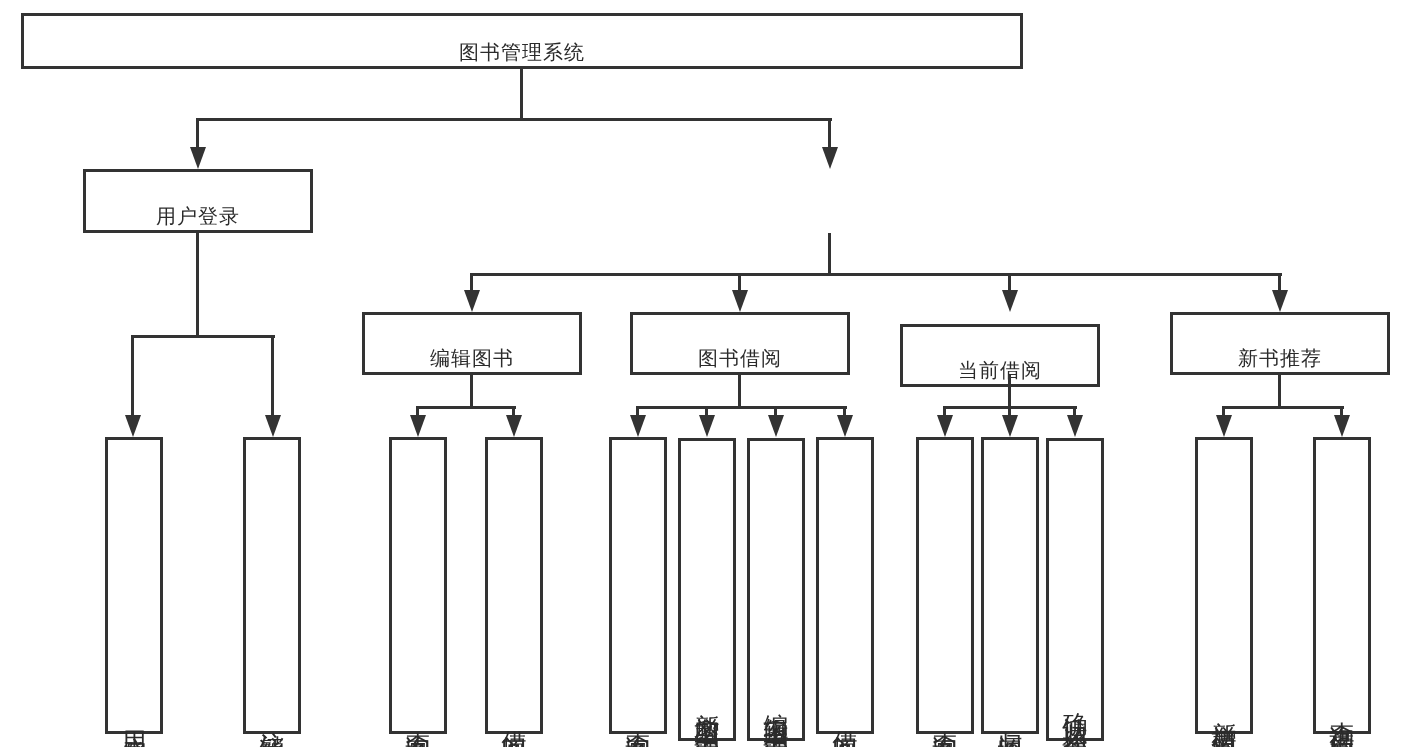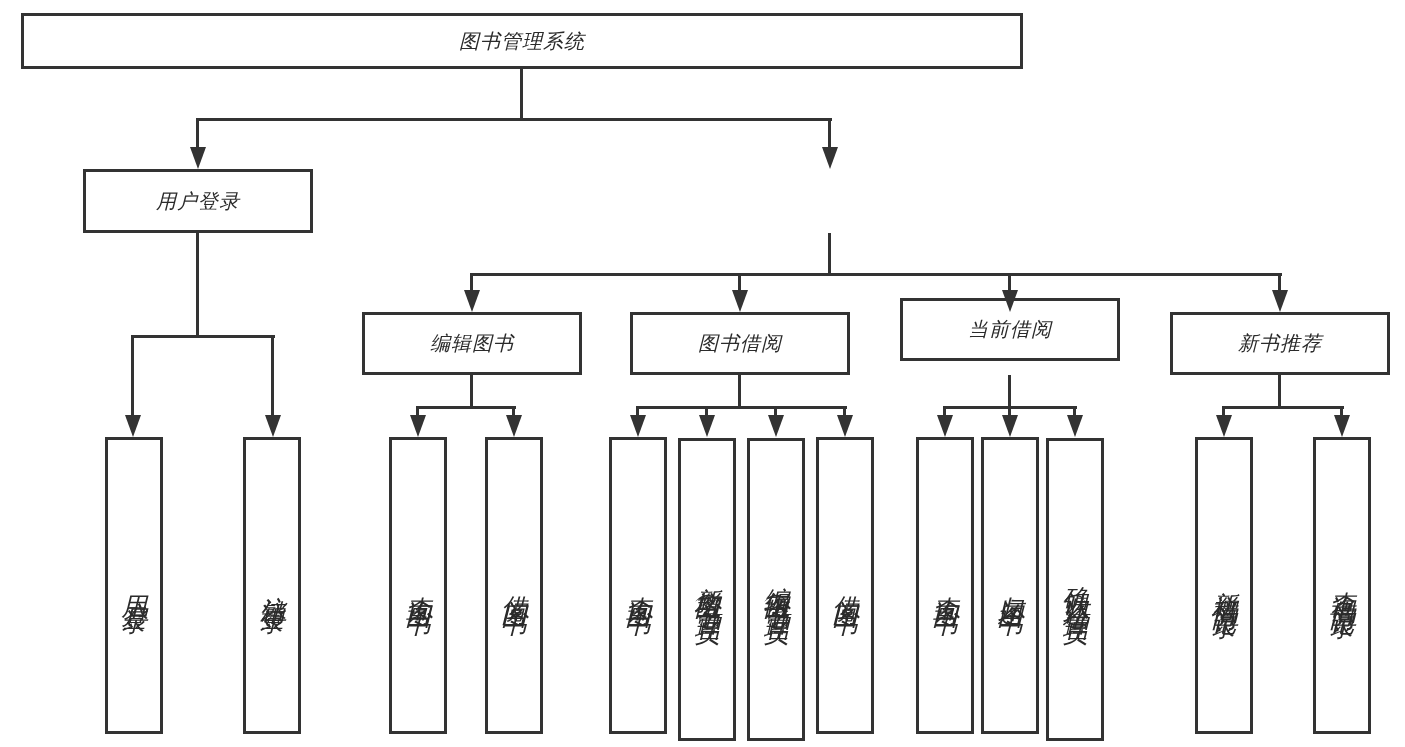--- a/index.html
+++ b/index.html
@@ -9,21 +9,21 @@
     --wm:#9c9c9c;
   }
   html,body{margin:0;padding:0;background:var(--bg);}
   #canvas{
     position:relative;width:1405px;height:747px;background:var(--bg);
     font-family:"Liberation Sans","DejaVu Sans",sans-serif;color:var(--text);
     overflow:hidden;
   }
   .box{
     position:absolute;box-sizing:border-box;border:3px solid var(--line);
-    background:var(--bg);display:flex;align-items:center;justify-content:center;font-style:italic;
+    background:var(--bg);display:flex;align-items:flex-end;justify-content:center;
   }
   .hlabel{font-size:20px;letter-spacing:1px;color:var(--text);white-space:nowrap;}
   .vlabel{
     writing-mode:vertical-rl;text-orientation:mixed;
     font-size:25px;letter-spacing:5px;color:var(--text);line-height:1;
   }
   .vl{position:absolute;width:3px;background:var(--line);}
   .hl{position:absolute;height:3px;background:var(--line);}
   .arrow{
     position:absolute;width:0;height:0;
@@ -47,21 +47,21 @@
   <div class="box" style="left:83px;top:169px;width:230px;height:64px;">
     <span class="hlabel">用户登录</span>
   </div>
 
   <div class="box" style="left:362px;top:312px;width:220px;height:63px;">
     <span class="hlabel">编辑图书</span>
   </div>
   <div class="box" style="left:630px;top:312px;width:220px;height:63px;">
     <span class="hlabel">图书借阅</span>
   </div>
-  <div class="box" style="left:900px;top:298px;width:220px;height:63px;">
+  <div class="box" style="left:900px;top:324px;width:200px;height:63px;">
     <span class="hlabel">当前借阅</span>
   </div>
   <div class="box" style="left:1170px;top:312px;width:220px;height:63px;">
     <span class="hlabel">新书推荐</span>
   </div>
 
   <div class="box" style="left:105px;top:437px;width:58px;height:297px;">
     <span class="vlabel">用户登录</span>
   </div>
   <div class="box" style="left:243px;top:437px;width:58px;height:297px;">

